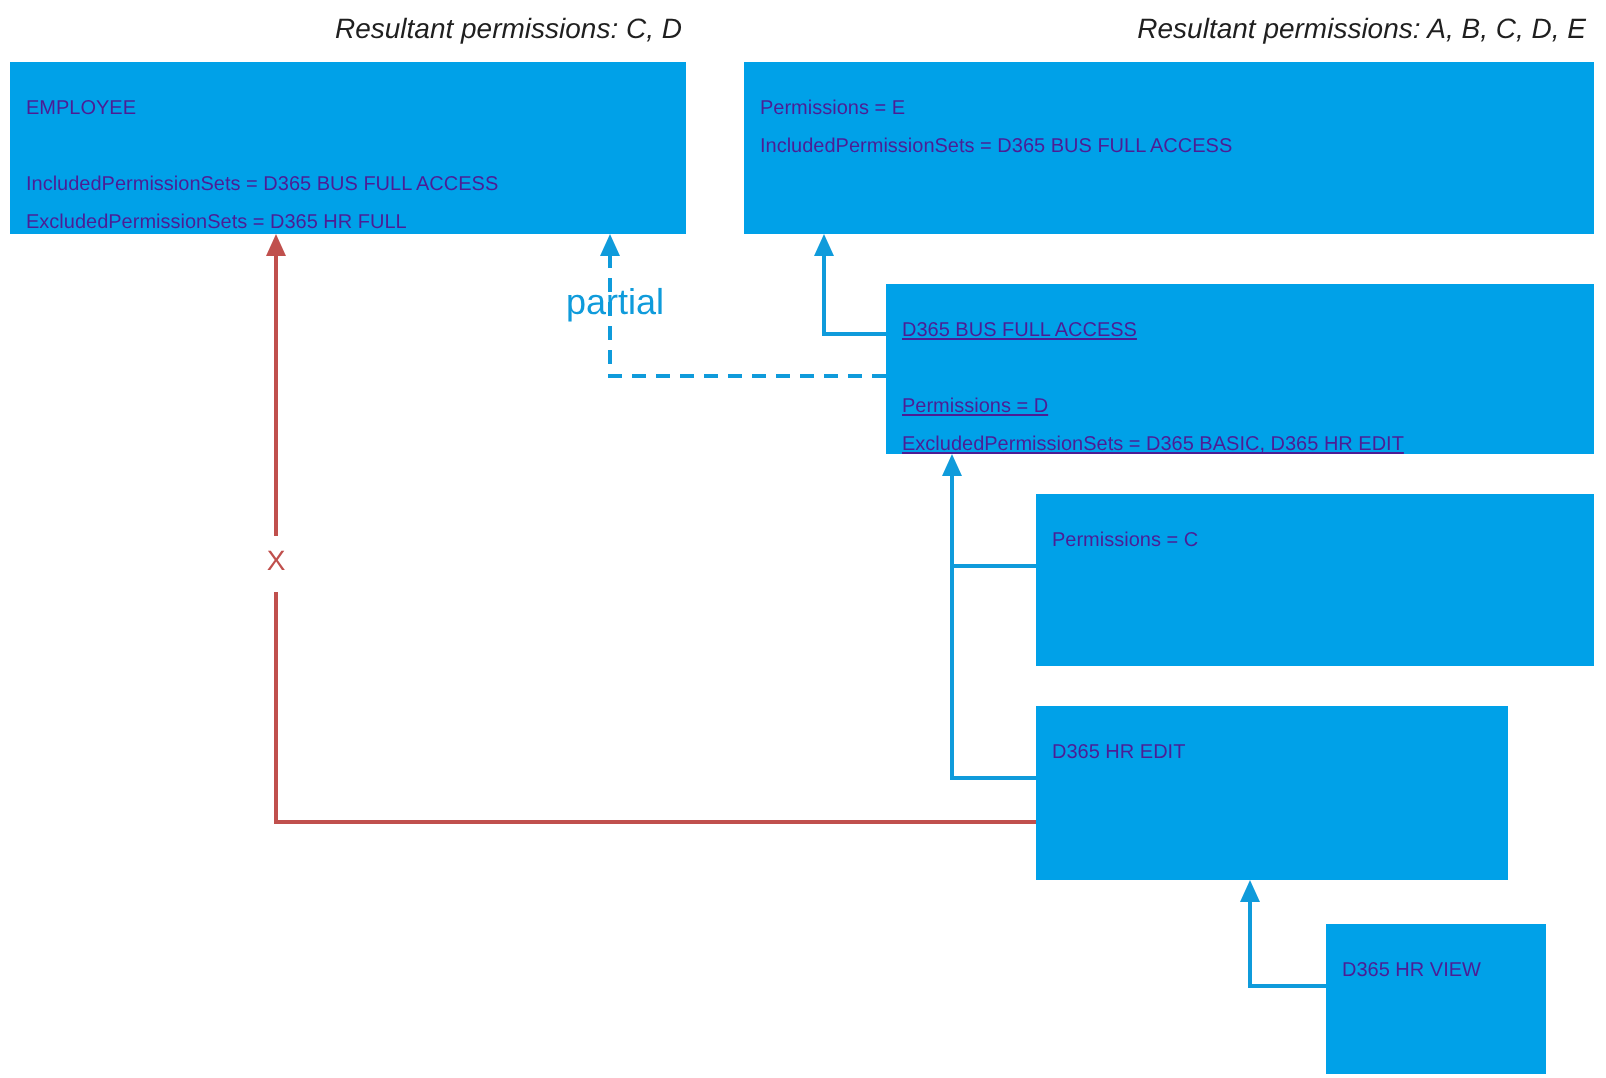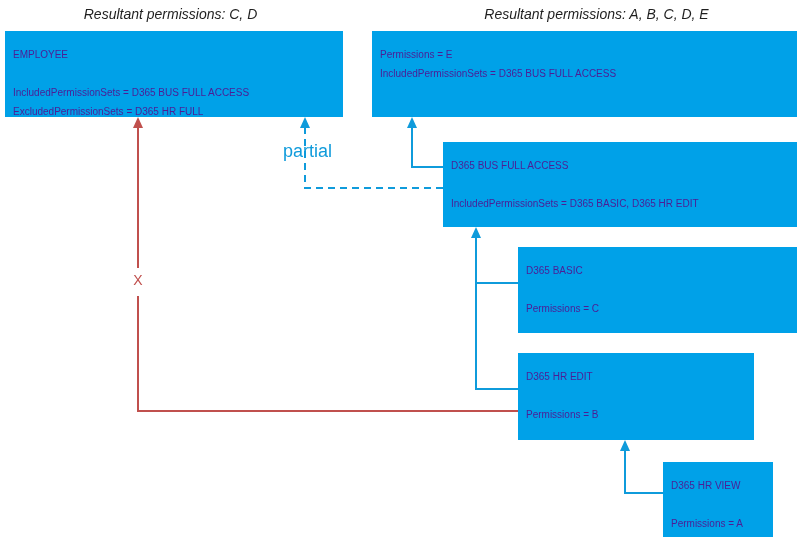--- a/index.html
+++ b/index.html
@@ -8,33 +8,33 @@
     --line-red:#c0504d;
     --heading-text:#1f1f1f;
   }
   html,body{margin:0;padding:0;background:#fff;}
   #canvas{
     position:relative;width:803px;height:539px;background:#fff;overflow:hidden;
     font-family:"Liberation Sans","DejaVu Sans",sans-serif;
   }
   .resultant{
     position:absolute;top:6px;font-size:14px;font-style:italic;font-weight:500;
-    color:var(--heading-text);text-align:center;white-space:nowrap;
+    color:var(--heading-text);text-align:right;white-space:nowrap;
   }
   #resultant-left{left:0;width:341px;}
   #resultant-right{left:400px;width:393px;}
   .pbox{
     position:absolute;background:var(--box-fill);color:#4c1d95;
     box-sizing:border-box;padding:14px 8px;font-size:10px;line-height:19px;
     white-space:nowrap;overflow:hidden;
   }
   .pbox .box-title{margin-bottom:19px;}
   #box-employee{left:5px;top:31px;width:338px;height:86px;}
   #box-hr{left:372px;top:31px;width:425px;height:86px;}
-  #box-bus{left:443px;top:142px;width:354px;height:85px;}
+  #box-bus{left:443px;top:142px;width:354px;height:85px;text-decoration:underline;}
   #box-basic{left:518px;top:247px;width:279px;height:86px;}
   #box-hredit{left:518px;top:353px;width:236px;height:87px;}
   #box-hrview{left:663px;top:462px;width:110px;height:75px;}
   #connector-layer{position:absolute;left:0;top:0;width:803px;height:539px;}
   #label-partial{
     position:absolute;left:283px;top:141px;font-size:18px;color:var(--line-blue);
   }
   #label-x{
     position:absolute;left:129px;top:272px;width:18px;text-align:center;
     font-size:14px;color:var(--line-red);background:#fff;
@@ -77,34 +77,32 @@
     <div>ExcludedPermissionSets = D365 HR FULL</div>
   </div>
 
   <div id="box-hr" class="pbox">
     <div>Permissions = E</div>
     <div>IncludedPermissionSets = D365 BUS FULL ACCESS</div>
   </div>
 
   <div id="box-bus" class="pbox">
     <div class="box-title">D365 BUS FULL ACCESS</div>
-    <div>IncludedPermissionSets = D365 BASIC, D365 HR EDIT</div>
+    <div>Permissions = D</div>
+    <div>ExcludedPermissionSets = D365 BASIC, D365 HR EDIT</div>
   </div>
 
   <div id="box-basic" class="pbox">
-    <div class="box-title">D365 BASIC</div>
     <div>Permissions = C</div>
   </div>
 
   <div id="box-hredit" class="pbox">
     <div class="box-title">D365 HR EDIT</div>
-    <div>Permissions = B</div>
   </div>
 
   <div id="box-hrview" class="pbox">
     <div class="box-title">D365 HR VIEW</div>
-    <div>Permissions = A</div>
   </div>
 
   <div id="label-partial">partial</div>
   <div id="label-x">X</div>
 
 </div>
 
 </body></html>

